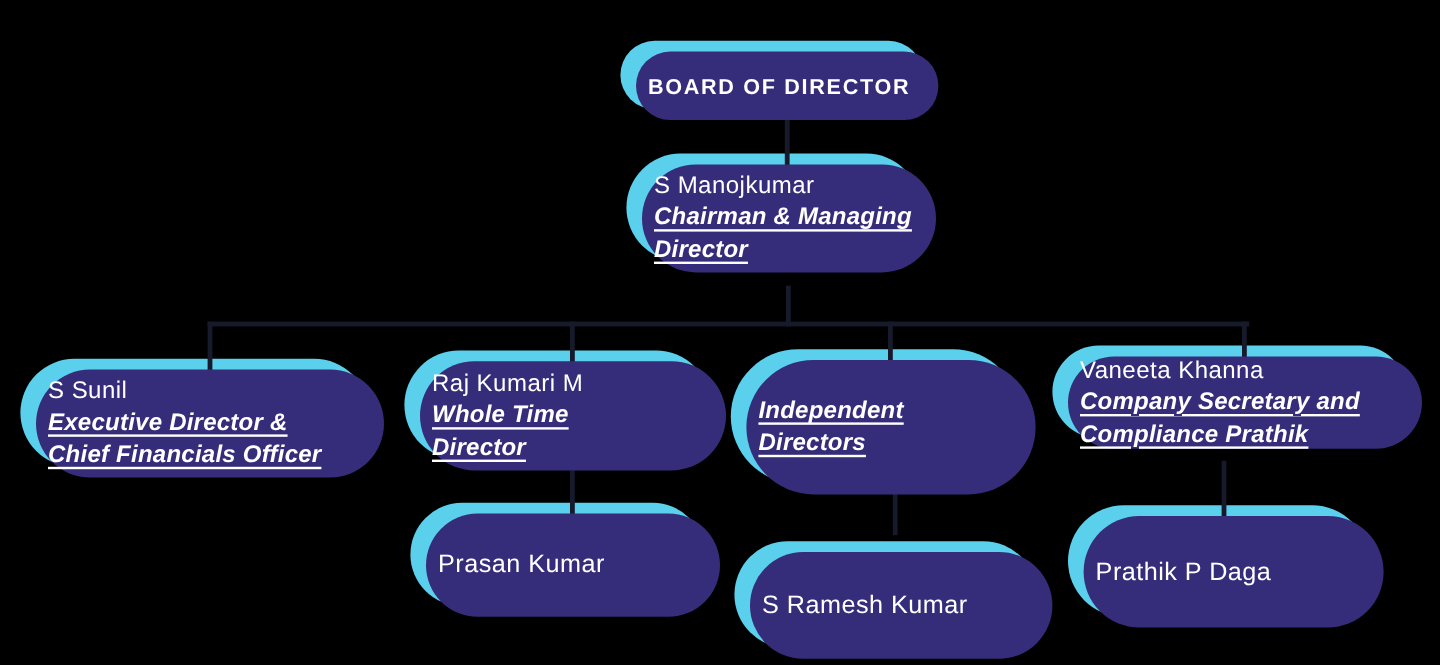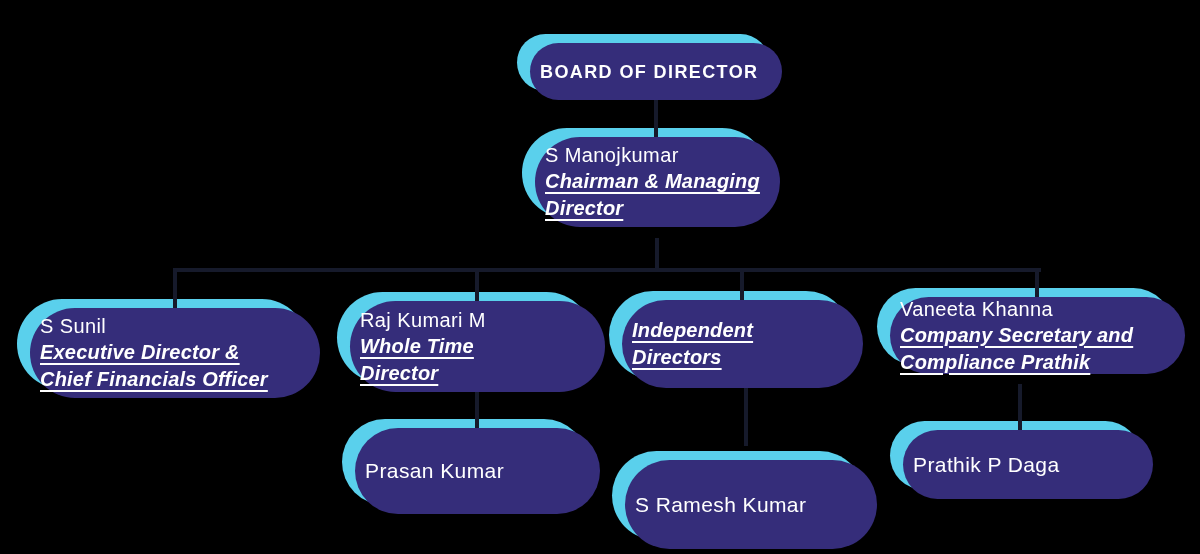--- a/index.html
+++ b/index.html
@@ -101,21 +101,21 @@
 
   <div class="pill" style="left:350px;top:301px;width:255px;height:91px;">
     <div class="pill-shadow"></div>
     <div class="pill-face">
       <div class="member-name">Raj Kumari M</div>
       <div class="role-line"><span class="u">Whole Time</span></div>
       <div class="role-line"><span class="u">Director</span></div>
     </div>
   </div>
 
-  <div class="pill" style="left:622px;top:300px;width:241px;height:88px;">
+  <div class="pill" style="left:622px;top:300px;width:241px;height:112px;">
     <div class="pill-shadow"></div>
     <div class="pill-face">
       <div class="role-line"><span class="u">Independent</span></div>
       <div class="role-line"><span class="u">Directors</span></div>
     </div>
   </div>
 
   <div class="pill" style="left:890px;top:297px;width:295px;height:77px;">
     <div class="pill-shadow"></div>
     <div class="pill-face">
@@ -132,20 +132,20 @@
     </div>
   </div>
 
   <div class="pill" style="left:625px;top:428px;width:252px;height:89px;margin-top:32px;">
     <div class="pill-shadow"></div>
     <div class="pill-face">
       <div class="member-name solo">S Ramesh Kumar</div>
     </div>
   </div>
 
-  <div class="pill" style="left:903px;top:430px;width:250px;height:69px;">
+  <div class="pill" style="left:903px;top:430px;width:250px;height:93px;">
     <div class="pill-shadow"></div>
     <div class="pill-face">
       <div class="member-name solo">Prathik P Daga</div>
     </div>
   </div>
 
 </div>
 
 </body></html>

